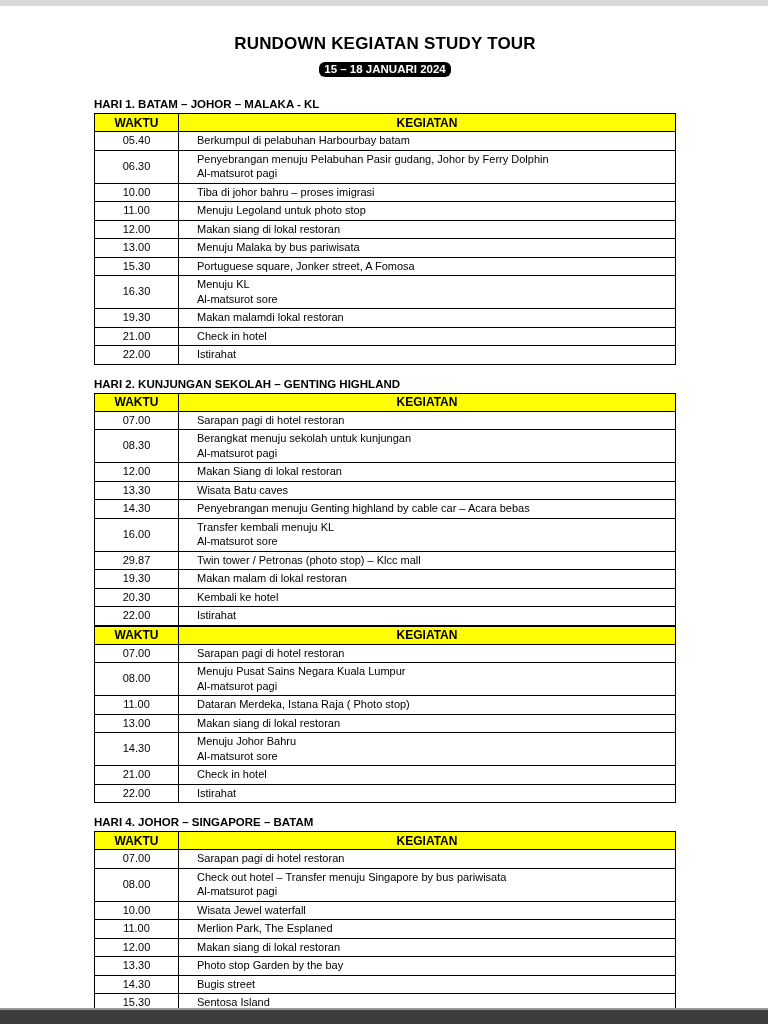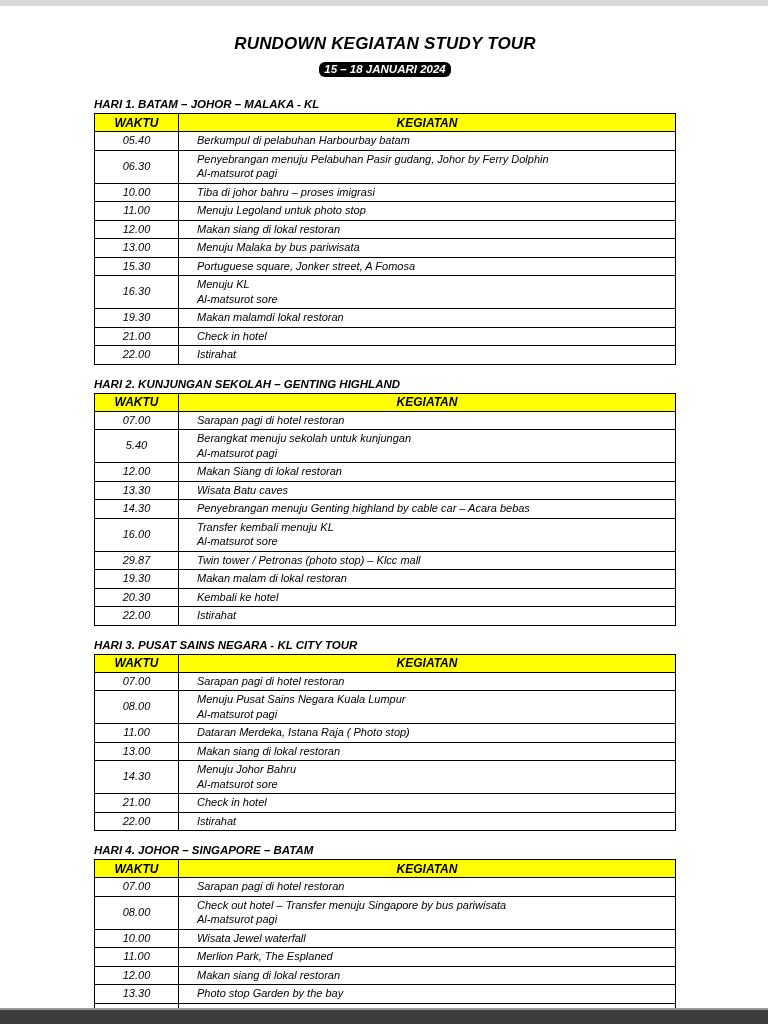--- a/index.html
+++ b/index.html
@@ -8,21 +8,20 @@
     font-family: "Liberation Sans", sans-serif;
     background: #ffffff;
     width: 768px;
   }
   .viewer {
     position: relative;
     width: 768px;
     height: 1024px;
     background: #ffffff;
     overflow: hidden;
-    font-style: italic;
   }
   .page-gap-top {
     height: 6px;
     background: #d8d8d8;
   }
   .page-gap-bottom {
     position: absolute;
     left: 0; right: 0; bottom: 0;
     height: 16px;
     background: #3d3d3d;
@@ -209,21 +208,21 @@
       </thead>
       <tbody>
   <tr>
     <td class="time-cell">07.00</td>
     <td class="activity-cell">
                   <div>Sarapan pagi di hotel restoran</div>
                 </td>
   </tr>
 
   <tr>
-    <td class="time-cell">5.40</td>
+    <td class="time-cell">08.30</td>
     <td class="activity-cell">
                   <div>Berangkat menuju sekolah untuk kunjungan</div>
                   <div>Al-matsurot pagi</div>
                 </td>
   </tr>
 
   <tr>
     <td class="time-cell">12.00</td>
     <td class="activity-cell">
                   <div>Makan Siang di lokal restoran</div>
@@ -277,21 +276,20 @@
     <td class="time-cell">22.00</td>
     <td class="activity-cell">
                   <div>Istirahat</div>
                 </td>
   </tr>
 </tbody>
     </table>
   </div>
 
   <div class="section">
-    <div class="section-heading">HARI 3. PUSAT SAINS NEGARA - KL CITY TOUR</div>
     <table class="itinerary">
       <colgroup>
               <col class="time-col">
               <col>
             </colgroup>
       <thead>
         <tr>
           <th style="background: rgb(255, 255, 0);">WAKTU</th>
           <th style="background: rgb(255, 255, 0);">KEGIATAN</th>
         </tr>

